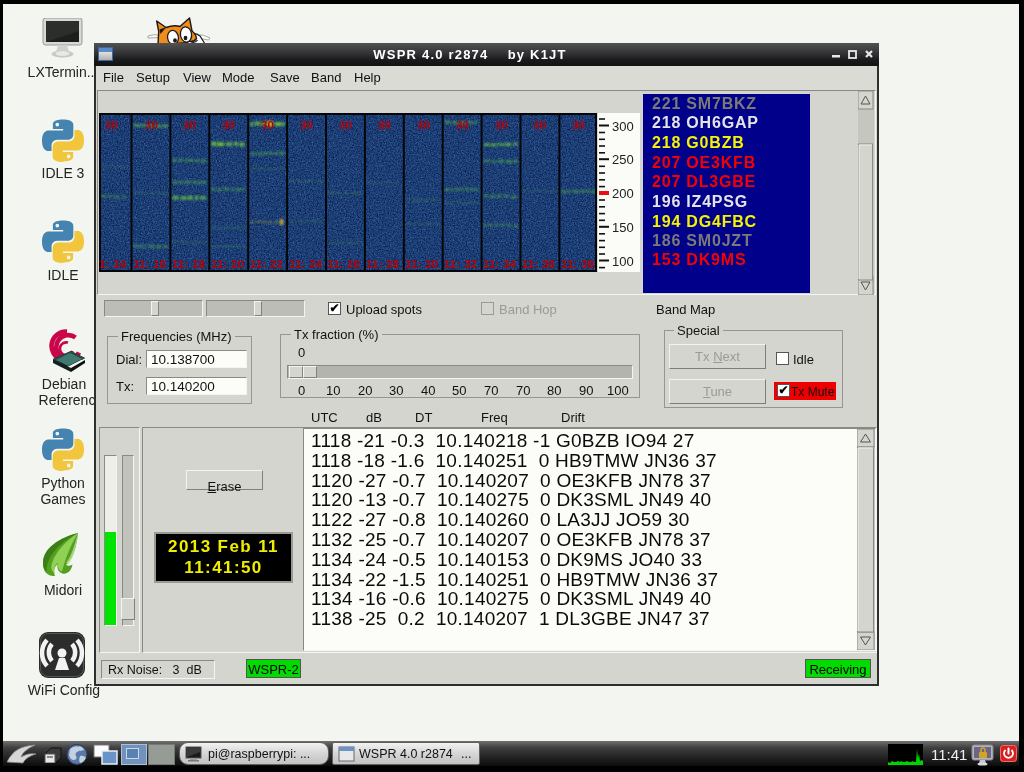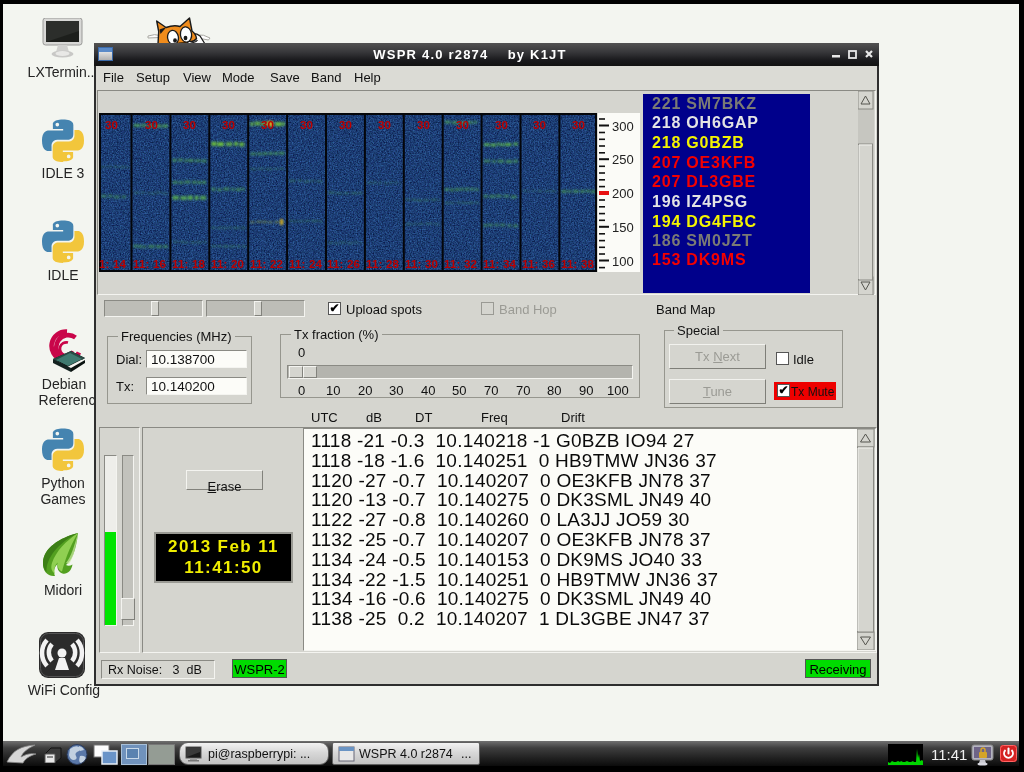--- a/index.html
+++ b/index.html
@@ -520,21 +520,21 @@
  <rect width="18" height="221" fill="#c6c6c0"></rect>
  <rect x="0" y="0" width="17" height="18" fill="#d5d5cf" stroke="#8a8a84"></rect>
  <path d="M8.5 5 l5 8 h-10 z" fill="#d5d5cf" stroke="#55554f"></path>
  <rect x="0" y="203" width="17" height="18" fill="#d5d5cf" stroke="#8a8a84"></rect>
  <path d="M8.5 216 l5 -8 h-10 z" fill="#d5d5cf" stroke="#55554f"></path>
  <rect x="0.5" y="18" width="16" height="185" fill="#d5d5cf" stroke="#8a8a84"></rect>
  <path d="M1 19 h15 M1 19 v183" stroke="#f2f2ee"></path>
 </svg>
 
 <div class="abs sunken" style="left:101px;top:660px;width:114px;height:19px;font-size:12.5px;color:#111;padding:2px 0 0 6px;">Rx Noise:&nbsp;&nbsp;&nbsp;3&nbsp;&nbsp;dB</div>
-<div class="greenlab" style="left:232px;top:659px;width:55px;height:19px;padding-top:2px;">WSPR-2</div>
+<div class="greenlab" style="left:246px;top:659px;width:55px;height:19px;padding-top:2px;">WSPR-2</div>
 <div class="greenlab" style="left:805px;top:659px;width:66px;height:19px;padding-top:2px;">Receiving</div>
 
 <div id="taskbar"></div>
 
 <svg class="abs" style="left:5px;top:742px;" width="34" height="23" xmlns="http://www.w3.org/2000/svg">
  <path d="M2 20 C8 8 16 4 30 3 c-8 4 -12 7 -14 12 c5 -3 10 -4 15 -3 c-7 2 -11 5 -13 9 z" fill="#d6d6d6" stroke="#888" stroke-width="0.8"></path>
 </svg>
 
 <svg class="abs" style="left:43px;top:746px;" width="20" height="17" xmlns="http://www.w3.org/2000/svg">
  <path d="M2 8 l6 -6 h10 v10 l-6 5 z" fill="#3a3a3a" stroke="#111"></path>

